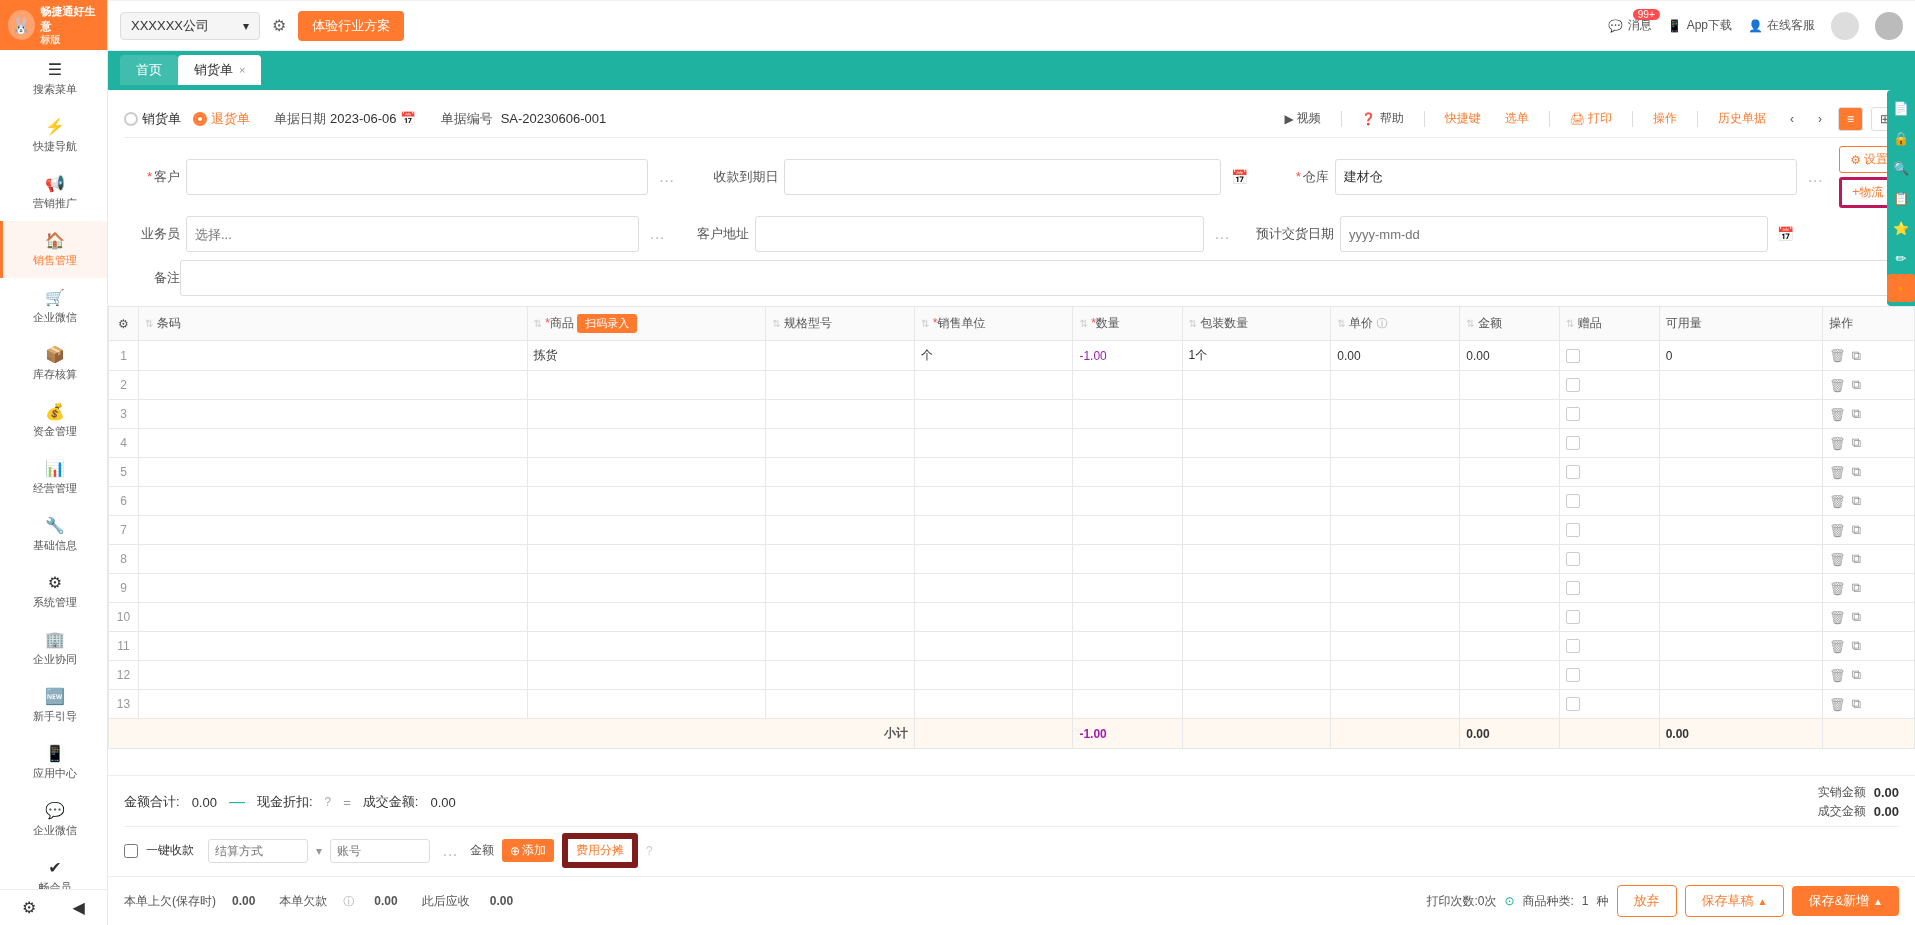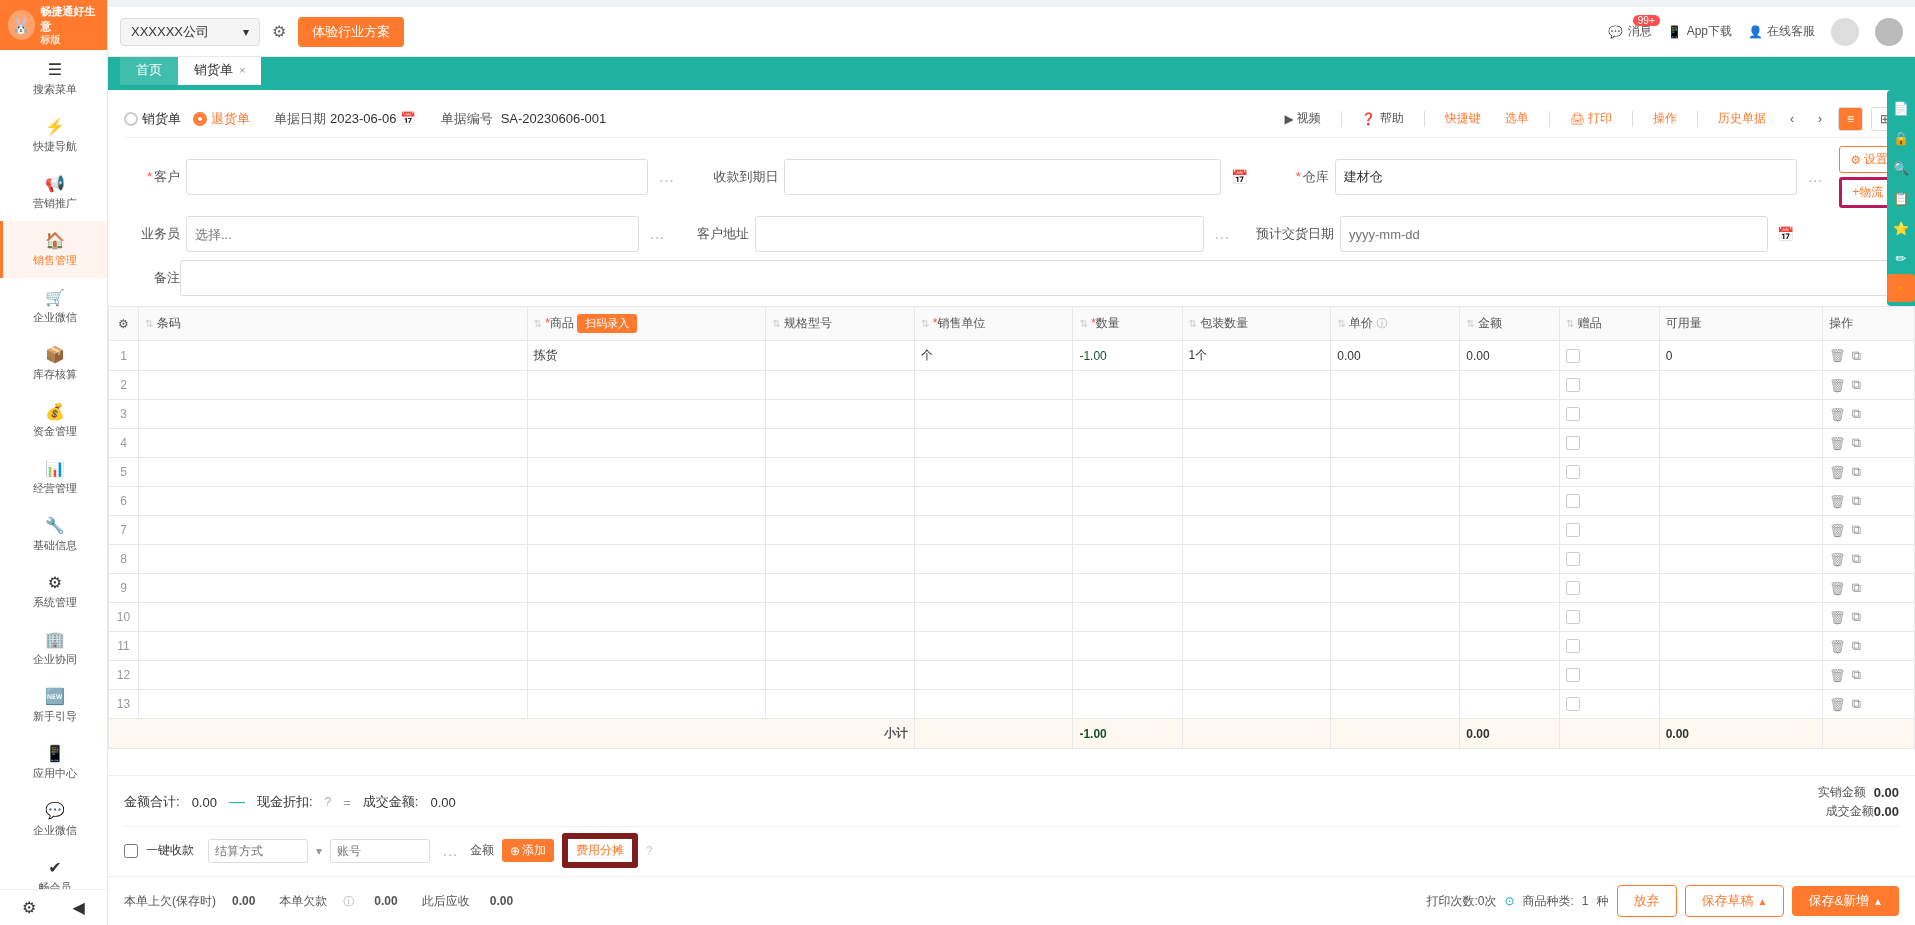--- a/index.html
+++ b/index.html
@@ -12,21 +12,21 @@
     .sidebar-logo-text { line-height: 1.3; }
     .sidebar-nav { flex: 1; overflow-y: auto; }
     .sidebar-item { display: flex; flex-direction: column; align-items: center; padding: 10px 4px; cursor: pointer; border-left: 3px solid transparent; transition: all 0.2s; gap: 3px; }
     .sidebar-item.active { background: #fff5f0; border-left: 3px solid #ff7a2e; color: #ff7a2e; }
     .sidebar-item .icon { font-size: 16px; }
     .sidebar-item .label { font-size: 11px; color: #555; text-align: center; }
     .sidebar-item.active .label { color: #ff7a2e; }
     .sidebar-bottom { padding: 8px 4px; border-top: 1px solid #eee; display: flex; align-items: center; justify-content: space-around; }
 
     
-    .header { position: fixed; left: 108px; top: 7px; right: 0; height: 50px; background: #fff; border-bottom: 1px solid #e8e8e8; display: flex; align-items: center; padding: 0 12px; gap: 8px; z-index: 99; }
+    .header { position: fixed; left: 108px; top: 1px; right: 0; height: 50px; background: #fff; border-bottom: 1px solid #e8e8e8; display: flex; align-items: center; padding: 0 12px; gap: 8px; z-index: 99; }
     .header-company { display: flex; align-items: center; gap: 4px; background: #f5f5f5; border: 1px solid #ddd; border-radius: 4px; padding: 4px 10px; cursor: pointer; min-width: 140px; }
     .header-company-name { flex: 1; font-size: 13px; }
     .header-settings { color: #666; cursor: pointer; font-size: 16px; padding: 4px; }
     .header-trial-btn { background: #ff7a2e; color: #fff; border: none; border-radius: 4px; padding: 6px 14px; cursor: pointer; font-size: 13px; }
     .header-right { margin-left: auto; display: flex; align-items: center; gap: 16px; }
     .header-right-item { display: flex; align-items: center; gap: 4px; cursor: pointer; color: #555; font-size: 12px; position: relative; }
     .badge { background: #ff4d4f; color: #fff; border-radius: 10px; padding: 0 5px; font-size: 10px; position: absolute; top: -8px; right: -8px; min-width: 18px; text-align: center; }
     .header-avatar { width: 28px; height: 28px; background: #ddd; border-radius: 50%; }
 
     
@@ -71,21 +71,21 @@
     .field-calendar { color: #999; cursor: pointer; font-size: 14px; padding: 0 4px; }
     .btn-setting { background: #fff; border: 1px solid #ff7a2e; color: #ff7a2e; border-radius: 3px; padding: 4px 10px; cursor: pointer; font-size: 12px; display: flex; align-items: center; gap: 3px; }
     .btn-logistics { background: #fff; border: 3px solid #be185d; color: #ff7a2e; border-radius: 3px; padding: 4px 10px; cursor: pointer; font-size: 12px; display: flex; align-items: center; gap: 3px; }
 
     
     .table-area { flex: 1; overflow: auto; background: #fff; }
     .data-table { width: 100%; border-collapse: collapse; font-size: 12px; }
     .data-table th { background: #fafafa; border: 1px solid #e8e8e8; padding: 7px 6px; text-align: left; font-weight: normal; color: #555; white-space: nowrap; }
     .data-table td { border: 1px solid #e8e8e8; padding: 6px; color: #333; white-space: nowrap; }
     .data-table .row-num { color: #999; text-align: center; width: 30px; }
-    .data-table .negative { color: #14532d; }
+    .data-table .negative { color: #a21caf; }
     .data-table .subtotal { background: #fff8f0; font-weight: bold; }
     .scan-btn { background: #ff7a2e; color: #fff; border: none; border-radius: 3px; padding: 2px 8px; cursor: pointer; font-size: 11px; }
     .sort-icon { color: #ccc; font-size: 10px; }
     .checkbox-cell { text-align: center; }
     .cb { width: 14px; height: 14px; border: 1px solid #ccc; border-radius: 2px; }
     .action-icons { display: flex; gap: 6px; align-items: center; }
     .action-icon { color: #999; cursor: pointer; font-size: 13px; }
 
     
     .bottom-totals { background: #fff; border-top: 1px solid #eee; padding: 8px 16px; flex-shrink: 0; }
@@ -700,21 +700,21 @@
         <span>现金折扣:</span>
         <span class="ques-icon">?</span>
         <span class="totals-equals">=</span>
         <span>成交金额:</span>
         <span>0.00</span>
         <div style="margin-left:auto;display:flex;flex-direction:column;align-items:flex-end;gap:2px;">
           <div style="display:flex;align-items:center;gap:8px;">
             <span style="color:#555;font-size:12px;">实销金额</span>
             <span style="font-weight:bold;">0.00</span>
           </div>
-          <div style="display:flex;align-items:center;">
+          <div style="display:flex;align-items:center;gap:8px;">
             <span style="color:#555;font-size:12px;">成交金额</span>
             <span style="font-weight:bold;">0.00</span>
           </div>
         </div>
       </div>
       <div class="payment-row">
         <input type="checkbox" class="payment-checkbox" style="">
         <span>一键收款</span>
         <input class="payment-input" placeholder="结算方式" style="margin-left: 6px;">
         <span style="color:#999;cursor:pointer;">▾</span>

